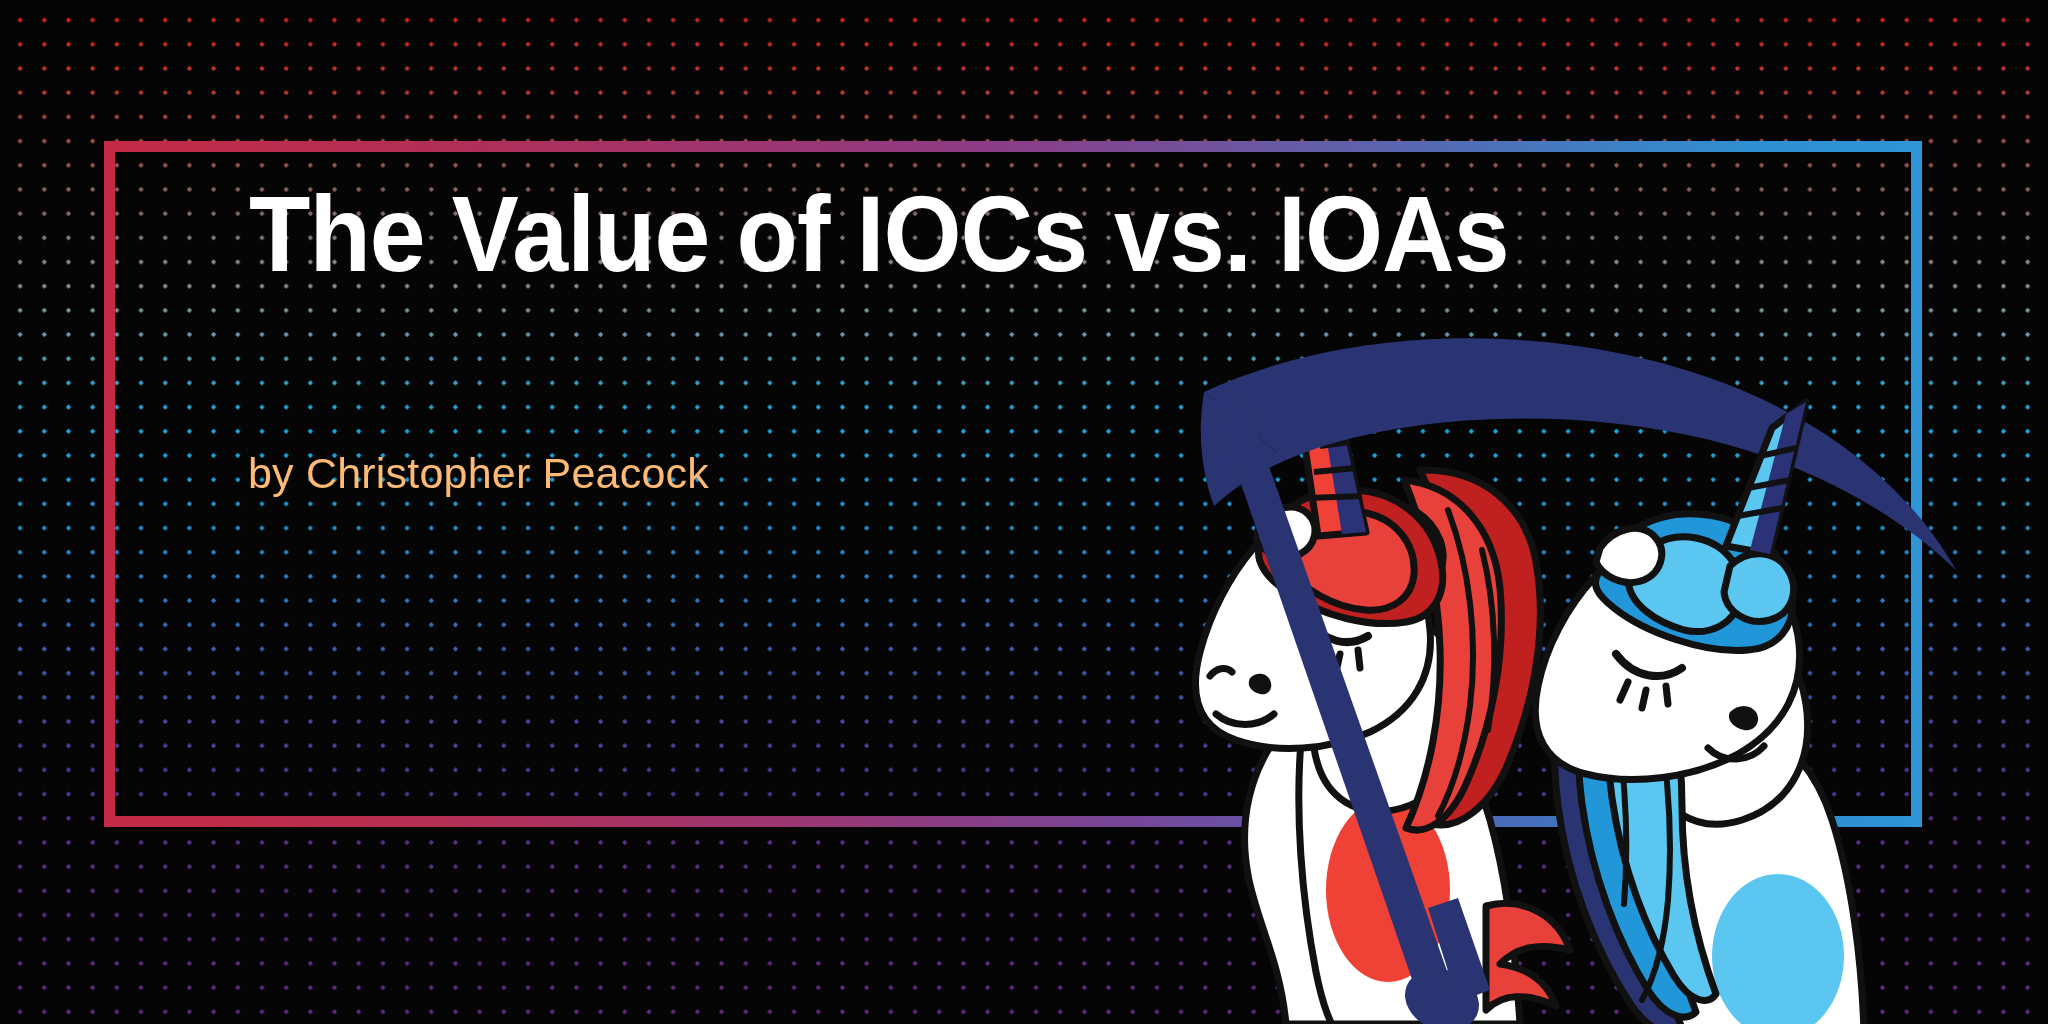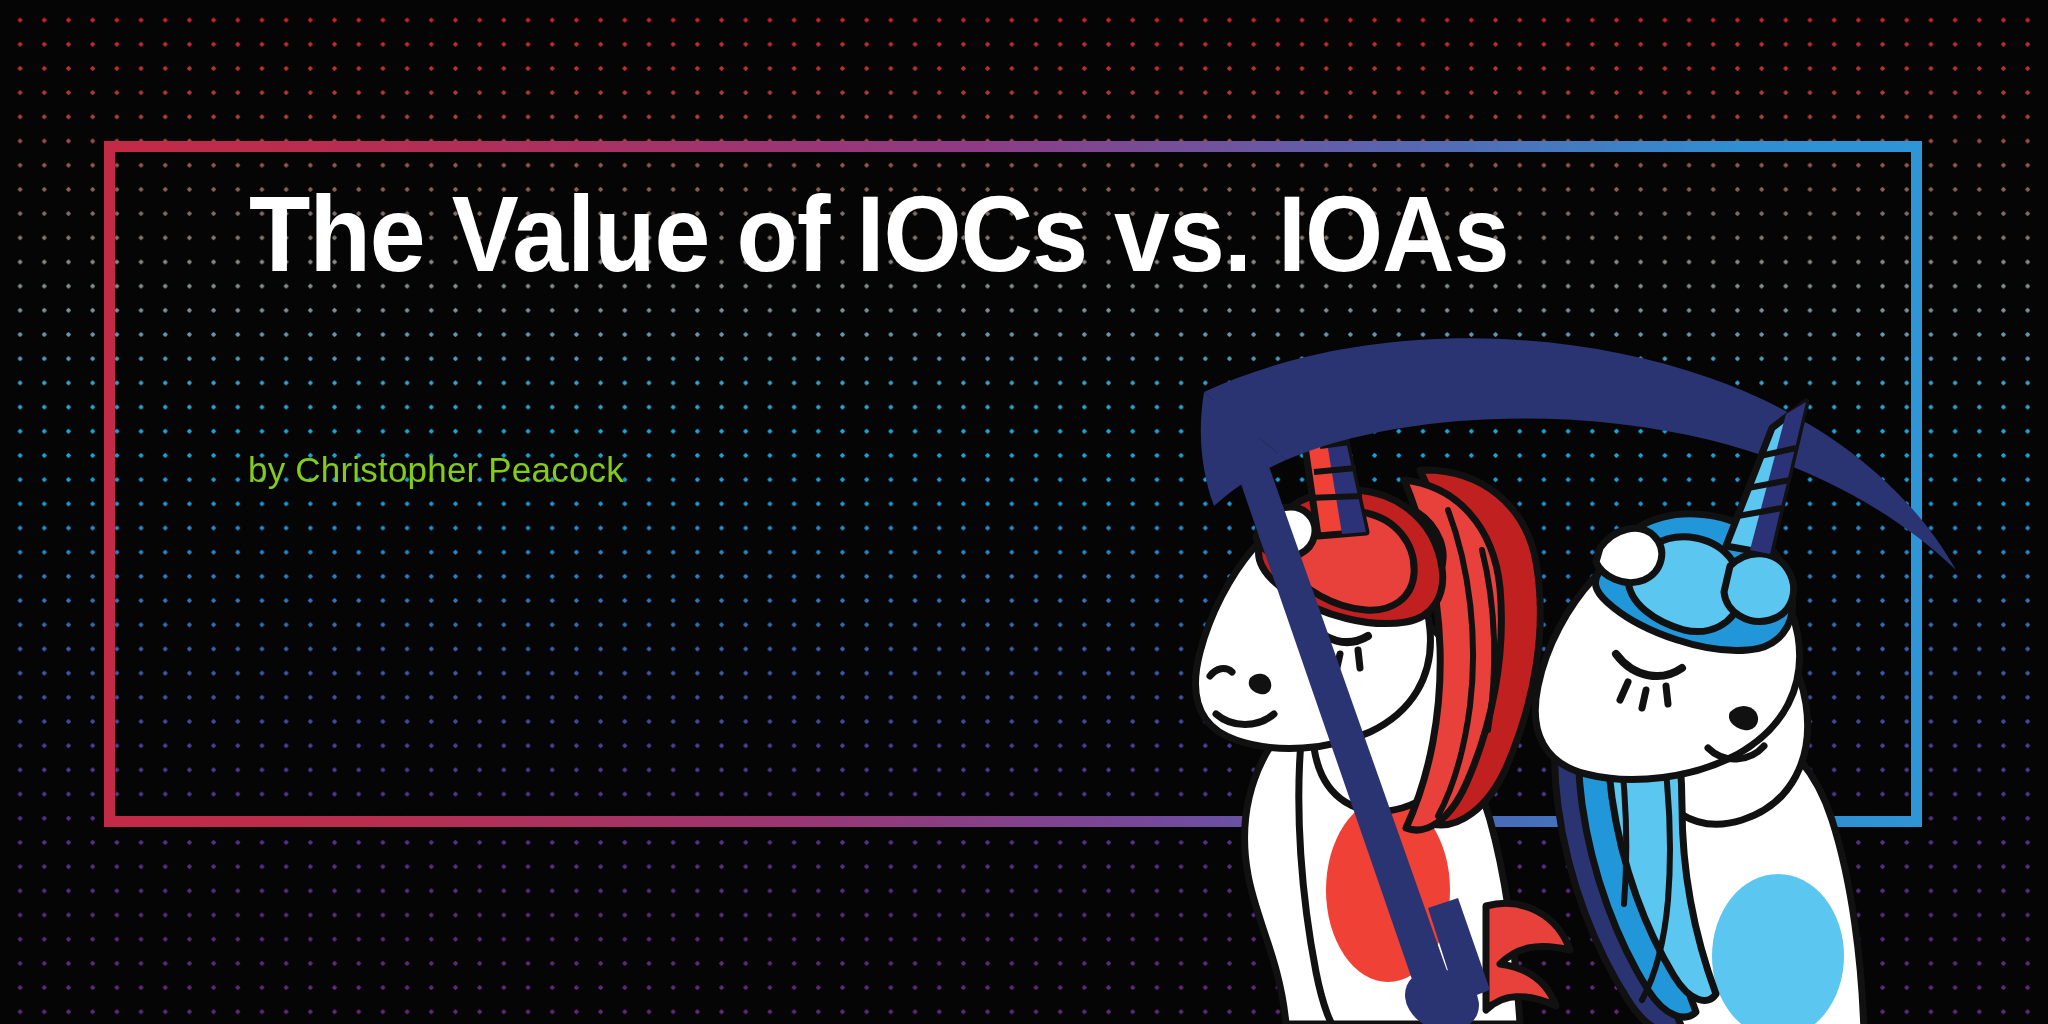--- a/index.html
+++ b/index.html
@@ -66,24 +66,24 @@
     letter-spacing:-1px;
     color:#ffffff;
     white-space:nowrap;
     transform:scaleX(0.93);
     transform-origin:left top;
   }
   .byline{
     position:absolute;left:248px;top:452px;
     font-family:"Liberation Sans",sans-serif;
     font-weight:300;
-    font-size:35px;
+    font-size:43px;
     line-height:1;
     letter-spacing:0.2px;
-    color:#84cc16;
+    color:#fdba74;
     white-space:nowrap;
   }
 
   
   .art{position:absolute;left:1190px;top:300px;width:858px;height:724px;}
   .art svg{display:block;width:100%;height:100%;}
 </style>
 </head>
 <body>
 

